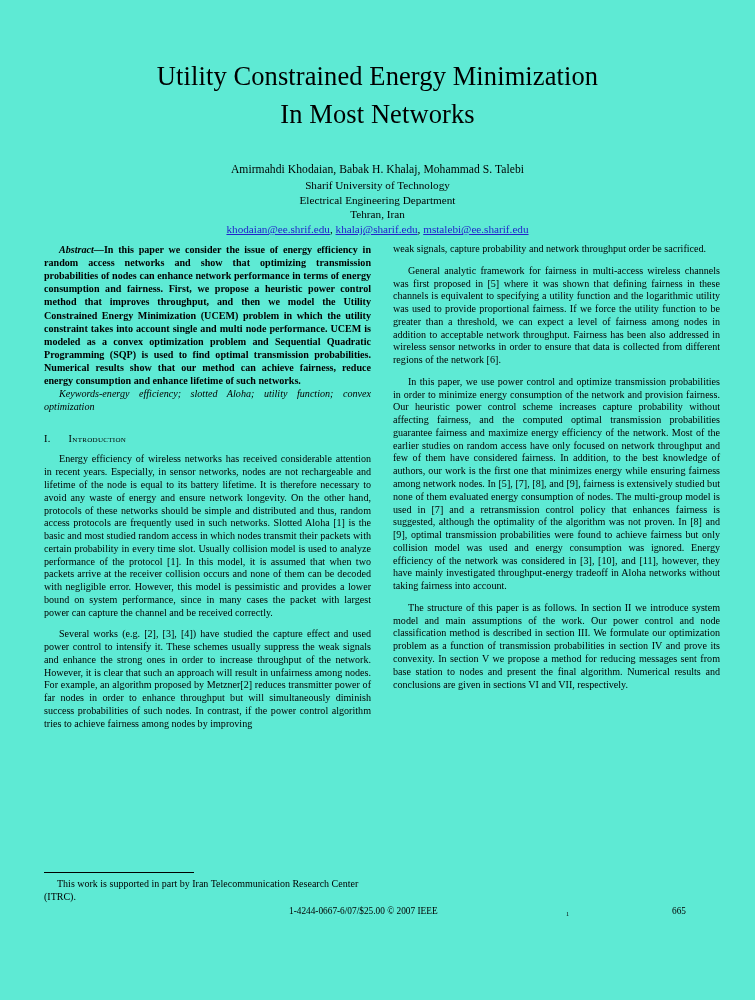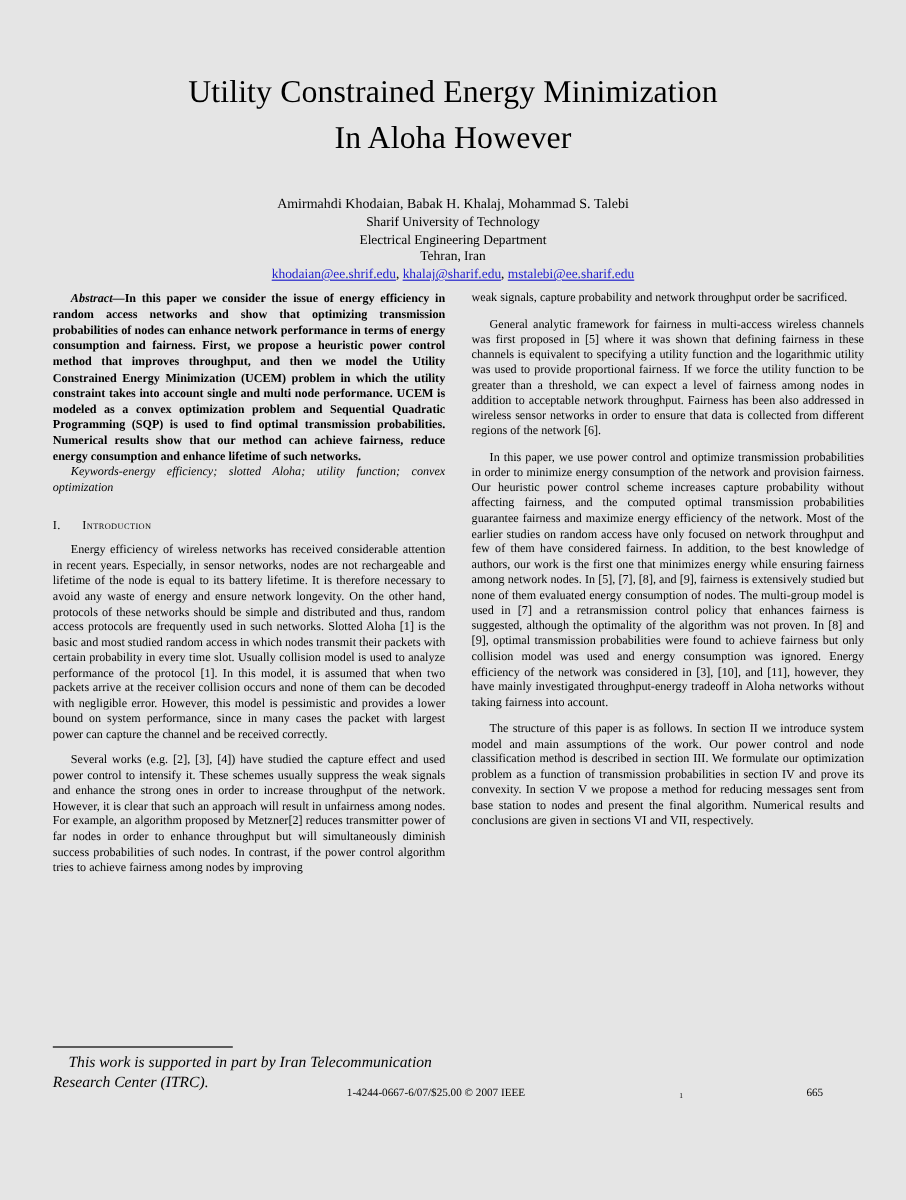--- a/index.html
+++ b/index.html
@@ -13,21 +13,21 @@
     font-family: "Liberation Serif", serif;
     color: #000000;
     position: relative;
     overflow: hidden;
   }
   .page {
     position: absolute;
     left: 0; top: 0;
     width: 755px;
     height: 1000px;
-    background: #e5e5e5;
+    background: #5eead4;
   }
 
   
   .title-block {
     padding-top: 58px;
     text-align: center;
   }
   .paper-title {
     font-family: "Liberation Serif", serif;
     font-size: 26.5px;
@@ -112,23 +112,22 @@
   .section-head .nm {
     font-variant: small-caps;
   }
 
   
   .footnote {
     position: absolute;
     left: 44px;
     top: 872px;
     width: 327px;
-    font-size: 13px;
+    font-size: 10px;
     line-height: 1.30;
-    font-style: italic;
   }
   .footnote-rule {
     width: 150px;
     height: 0;
     border-top: 0.8px solid #000;
     margin-bottom: 4px;
   }
   .footnote p {
     margin: 0;
     text-indent: 13px;
@@ -164,21 +163,21 @@
   }
 </style>
 </head>
 <body>
 
 <div class="page">
 
   <div class="title-block">
     <h1 class="paper-title">
       <span class="title-line">Utility Constrained Energy Minimization</span>
-      <span class="title-line">In Aloha However</span>
+      <span class="title-line">In Most Networks</span>
     </h1>
 
     <div class="authors">
       <div class="author-names">Amirmahdi Khodaian, Babak H. Khalaj, Mohammad S. Talebi</div>
       <div class="affil">Sharif University of Technology</div>
       <div class="affil">Electrical Engineering Department</div>
       <div class="affil">Tehran, Iran</div>
       <div class="emails">
         <span class="email-link">khodaian@ee.shrif.edu</span><span class="email-sep">, </span><span class="email-link">khalaj@sharif.edu</span><span class="email-sep">, </span><span class="email-link">mstalebi@ee.sharif.edu</span>
       </div>

